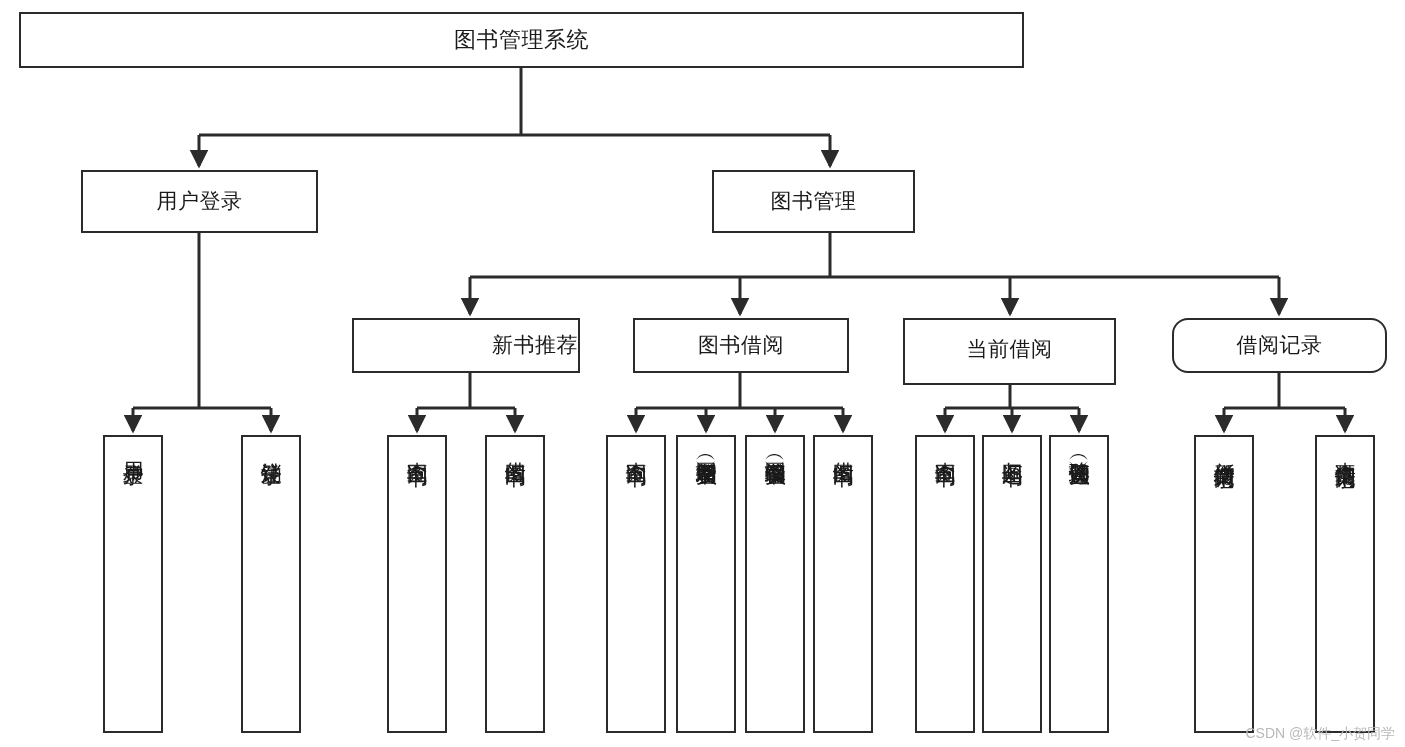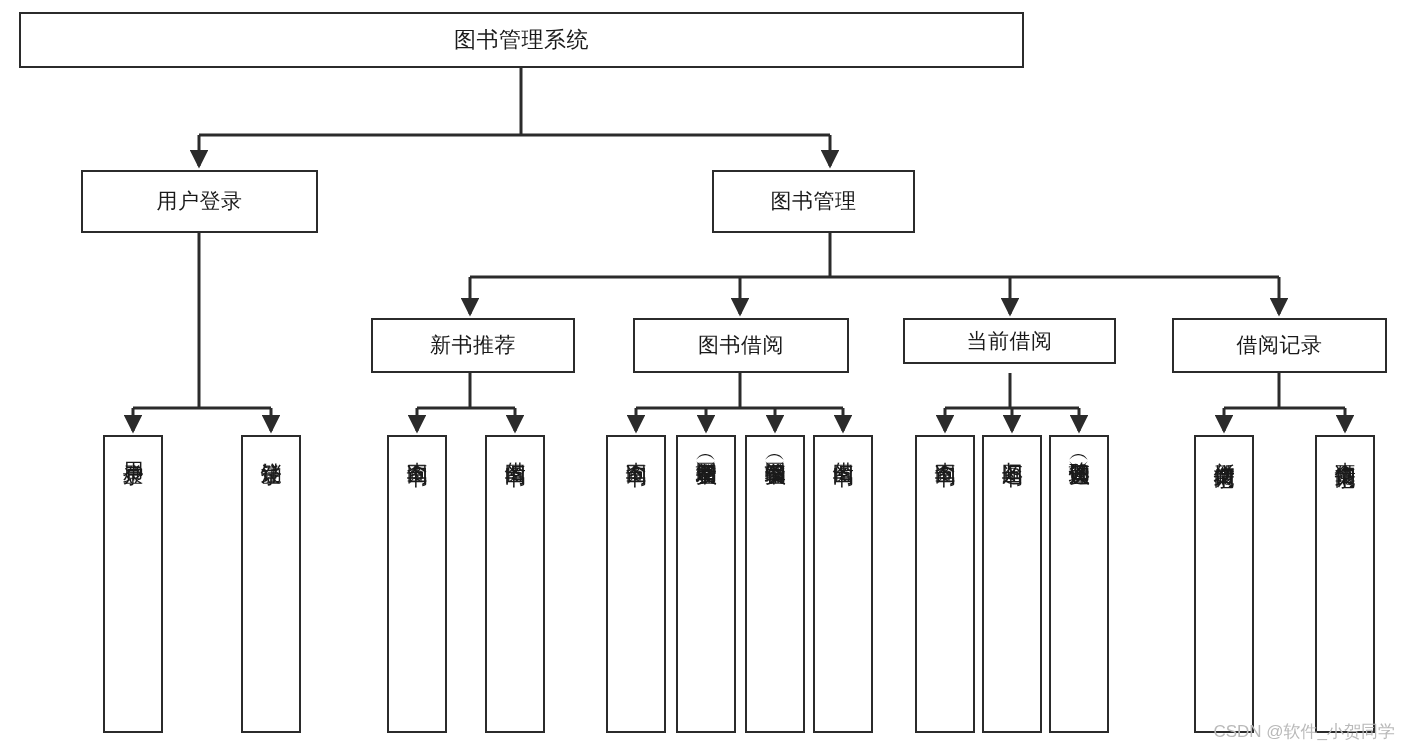--- a/index.html
+++ b/index.html
@@ -65,21 +65,21 @@
     letter-spacing: 1.5px;
     white-space: nowrap;
   }
   .node.leaf.tall .label {
     letter-spacing: 0.5px;
   }
   #watermark {
     position: absolute;
     right: 10px;
     bottom: 4px;
-    font-size: 17px;
+    font-size: 14px;
     color: #b9b9b9;
     white-space: nowrap;
     z-index: 5;
     text-align: right;
   }
 </style>
 </head>
 <body>
 
 <div id="canvas">
@@ -141,30 +141,30 @@
     <span class="label">图书管理系统</span>
   </div>
 
   <div class="node horiz" style="left:81px; top:170px; width:237px; height:63px;">
     <span class="label">用户登录</span>
   </div>
   <div class="node horiz" style="left:712px; top:170px; width:203px; height:63px;">
     <span class="label">图书管理</span>
   </div>
 
-  <div class="node horiz" style="left:371px; top:318px; width:204px; height:55px;">
+  <div class="node horiz" style="left:352px; top:318px; width:228px; height:55px;justify-content:flex-end;">
     <span class="label">新书推荐</span>
   </div>
   <div class="node horiz" style="left:633px; top:318px; width:216px; height:55px;">
     <span class="label">图书借阅</span>
   </div>
-  <div class="node horiz" style="left:903px; top:318px; width:213px; height:46px;">
+  <div class="node horiz" style="left:903px; top:318px; width:213px; height:67px;font-family:Liberation Mono, monospace;">
     <span class="label">当前借阅</span>
   </div>
-  <div class="node horiz" style="left:1172px; top:318px; width:215px; height:55px;">
+  <div class="node horiz" style="left:1172px; top:318px; width:215px; height:55px;border-radius:16px;">
     <span class="label">借阅记录</span>
   </div>
 
   <div class="node leaf" style="left:103px; top:435px; width:60px; height:298px;">
     <span class="label">用户登录</span>
   </div>
   <div class="node leaf" style="left:241px; top:435px; width:60px; height:298px;">
     <span class="label">注销登录</span>
   </div>
 

